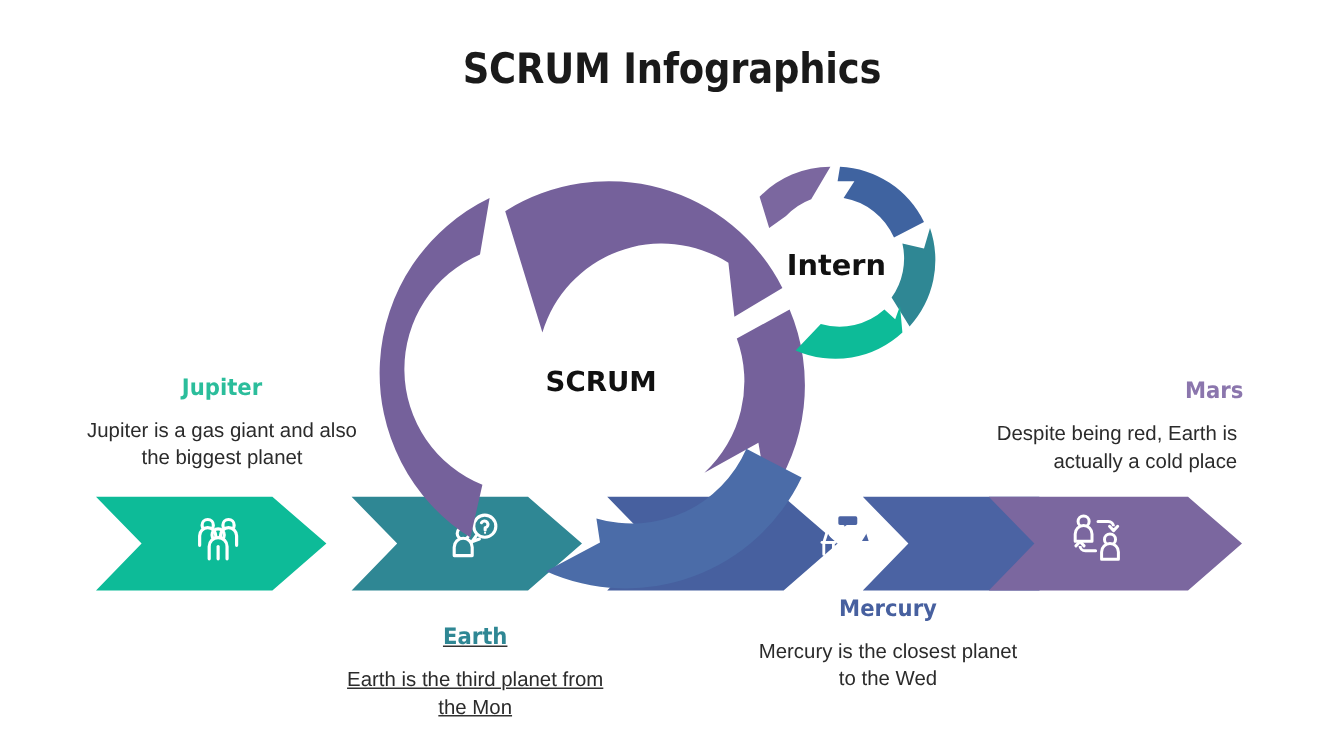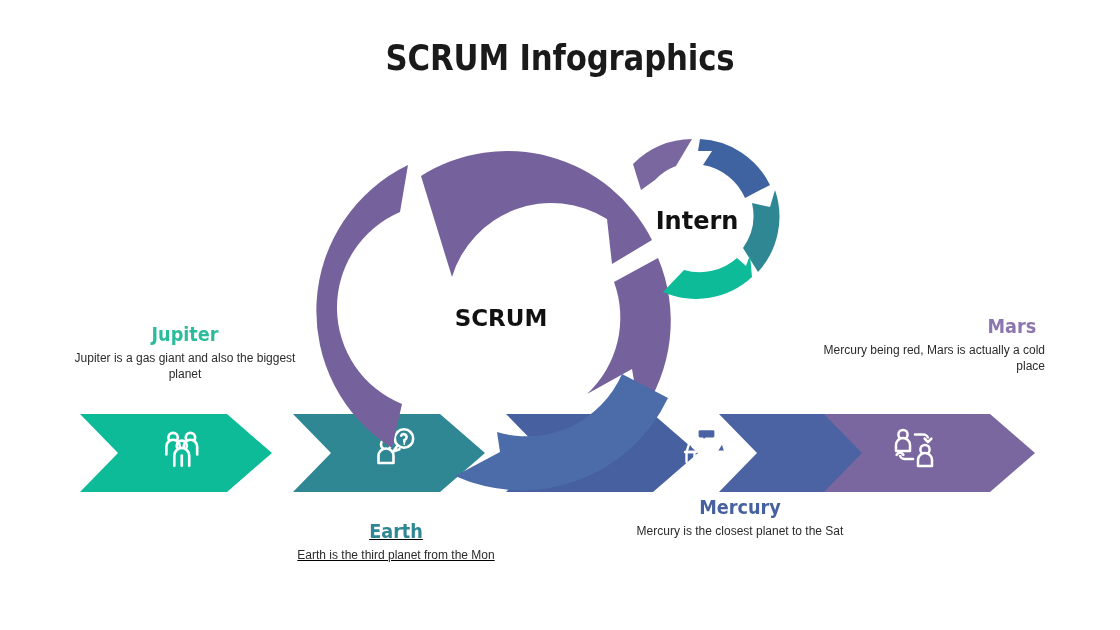--- a/index.html
+++ b/index.html
@@ -70,27 +70,27 @@
   }
   .caption .c-title {
     font-family: "DejaVu Sans", sans-serif;
     font-size: 19px;
     font-weight: bold;
     margin: 0 0 5px 0;
     transform: scaleX(0.93);
   }
   .caption .c-body {
     font-family: "Liberation Sans", sans-serif;
-    font-size: 12px;
+    font-size: 17px;
     line-height: 1.35;
     color: #2b2b2b;
-    margin: 0;
-  }
-
-  #cap-jupiter { left: 58px;  top: 323px; width: 254px; }
+    margin: 14px;
+  }
+
+  #cap-jupiter { left: 58px;  top: 312px; width: 254px; }
   #cap-earth   { left: 272px; top: 520px; width: 248px; text-decoration: underline; }
   #cap-mercury { left: 615px; top: 496px; width: 250px; }
   #cap-mars    { left: 793px; top: 315px; width: 252px; text-align: right; }
 </style>
 </head>
 <body>
 
 <div id="stage" style="background: rgb(255, 255, 255);">
 
   <div id="title" style="color: rgb(26, 26, 26);">SCRUM Infographics</div>
@@ -262,21 +262,21 @@
     <p class="c-body" style="color: rgb(43, 43, 43);">Jupiter is a gas giant and also the biggest planet</p>
   </div>
 
   <div class="caption" id="cap-earth">
     <p class="c-title" style="color: rgb(47, 135, 148);">Earth</p>
     <p class="c-body" style="color: rgb(43, 43, 43);">Earth is the third planet from the Mon</p>
   </div>
 
   <div class="caption" id="cap-mercury">
     <p class="c-title" style="color: rgb(71, 96, 159);">Mercury</p>
-    <p class="c-body" style="color: rgb(43, 43, 43);">Mercury is the closest planet to the Sat</p>
+    <p class="c-body" style="color: rgb(43, 43, 43);">Mercury is the closest planet to the Wed</p>
   </div>
 
   <div class="caption" id="cap-mars">
     <p class="c-title" style="color: rgb(139, 118, 173);">Mars</p>
-    <p class="c-body" style="color: rgb(43, 43, 43);">Mercury being red, Mars is actually a cold place</p>
+    <p class="c-body" style="color: rgb(43, 43, 43);">Despite being red, Earth is actually a cold place</p>
   </div>
 
 </div>
 
 </body></html>

